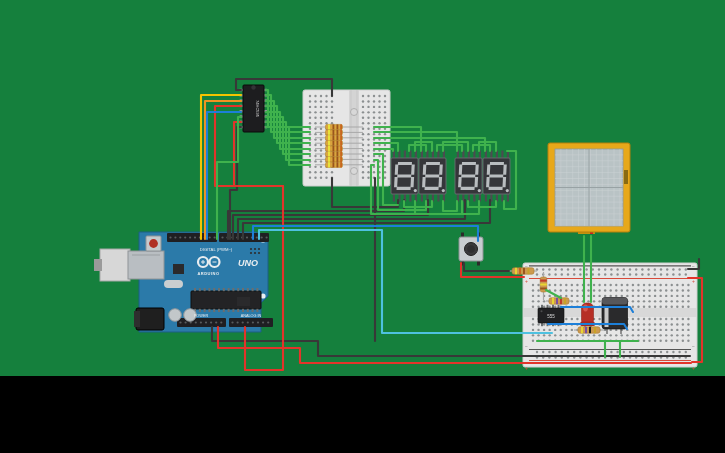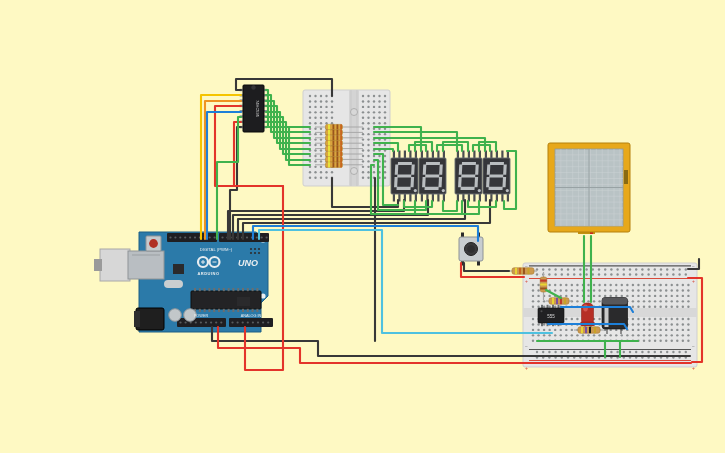--- a/index.html
+++ b/index.html
@@ -1,16 +1,16 @@
 <!DOCTYPE html>
 <html><head>
 <meta charset="utf-8">
 <style>
   html,body{margin:0;padding:0;background:#000;}
-  #canvas{position:relative;width:725px;height:453px;background:#fef9c3;overflow:hidden;
+  #canvas{position:relative;width:725px;height:376px;background:#15803d;overflow:hidden;
           font-family:"Liberation Sans",sans-serif;}
   svg text{font-family:"Liberation Sans",sans-serif;}
   .lbl{fill:#e8edf0;}
 </style>
 </head>
 <body>
 
 <div id="canvas">
 <svg id="scene" width="725" height="453" viewBox="0 0 725 453">
 

